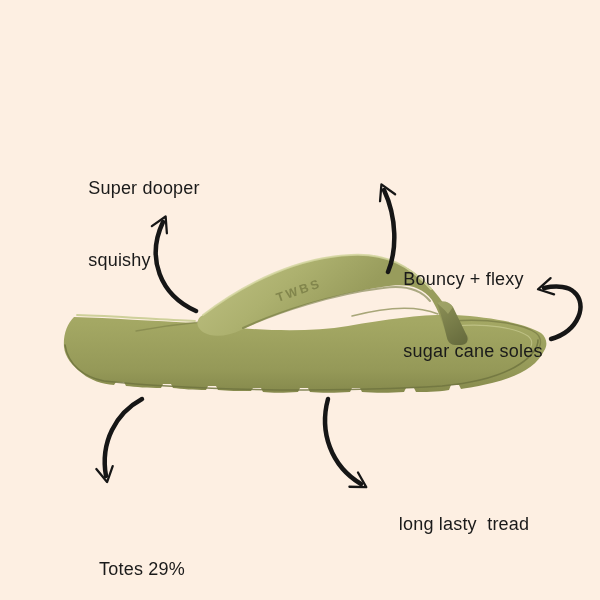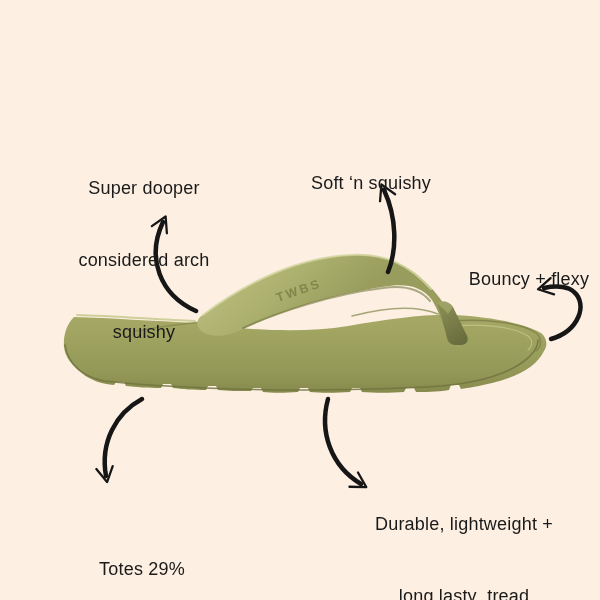--- a/index.html
+++ b/index.html
@@ -5,32 +5,31 @@
   html,body{margin:0;padding:0;}
   body{
     width:600px;height:600px;position:relative;overflow:hidden;
     background:#fdefe2;
     font-family:"Liberation Sans", sans-serif;
   }
   #stage{position:absolute;inset:0;width:600px;height:600px;}
   .ann{
     position:absolute;
     transform:translateX(-50%);
-    text-align:center;
     font-size:18px;
     line-height:24px;
     letter-spacing:.2px;
     font-weight:500;
     color:#1a1a1a;
     white-space:pre;
   }
   .ann div{white-space:pre;}
   #ann-arch{left:144px;top:128px;}
   #ann-straps{left:371px;top:123px;}
-  #ann-soles{left:529px;top:219px;}
+  #ann-soles{left:473px;top:219px;}
   #ann-waterproof{left:142px;top:509px;}
   #ann-tread{left:464px;top:464px;}
 </style>
 </head>
 <body style="background: rgb(253, 239, 226);">
 
 <svg id="stage" viewBox="0 0 600 600" aria-hidden="true">
   <defs>
     <linearGradient id="gradSole" x1="0" y1="255" x2="0" y2="395" gradientUnits="userSpaceOnUse">
       <stop offset="0" stop-color="#b2b573"></stop>
@@ -132,33 +131,31 @@
     <path marker-end="url(#ah)" d="M 196,311 C 160,295 146,258 163,222"></path>
     <path marker-end="url(#ah)" d="M 388,272 C 397,250 397,218 384,190"></path>
     <path marker-end="url(#ah)" d="M 551,339 C 579,331 588,304 574,292 C 569,287 558,285 544,288"></path>
     <path marker-end="url(#ah)" d="M 142,399 C 116,413 100,442 106,476"></path>
     <path marker-end="url(#ah)" d="M 328,399 C 319,432 331,466 361,484"></path>
   </g>
 </svg>
 
 <div class="ann" id="ann-arch">
   <div>Super dooper</div>
-  <div>considered arch</div>
   <div>squishy</div>
 </div>
 
 <div class="ann" id="ann-straps">
-  <div>Soft ‘n squishy</div>
 </div>
 
 <div class="ann" id="ann-soles">
   <div>Bouncy + flexy</div>
+  <div>sugar cane soles</div>
 </div>
 
 <div class="ann" id="ann-waterproof">
   <div>Totes 29%</div>
   
 </div>
 
 <div class="ann" id="ann-tread">
-  <div>Durable, lightweight +</div>
   <div>long lasty  tread</div>
 </div>
 
 </body></html>

